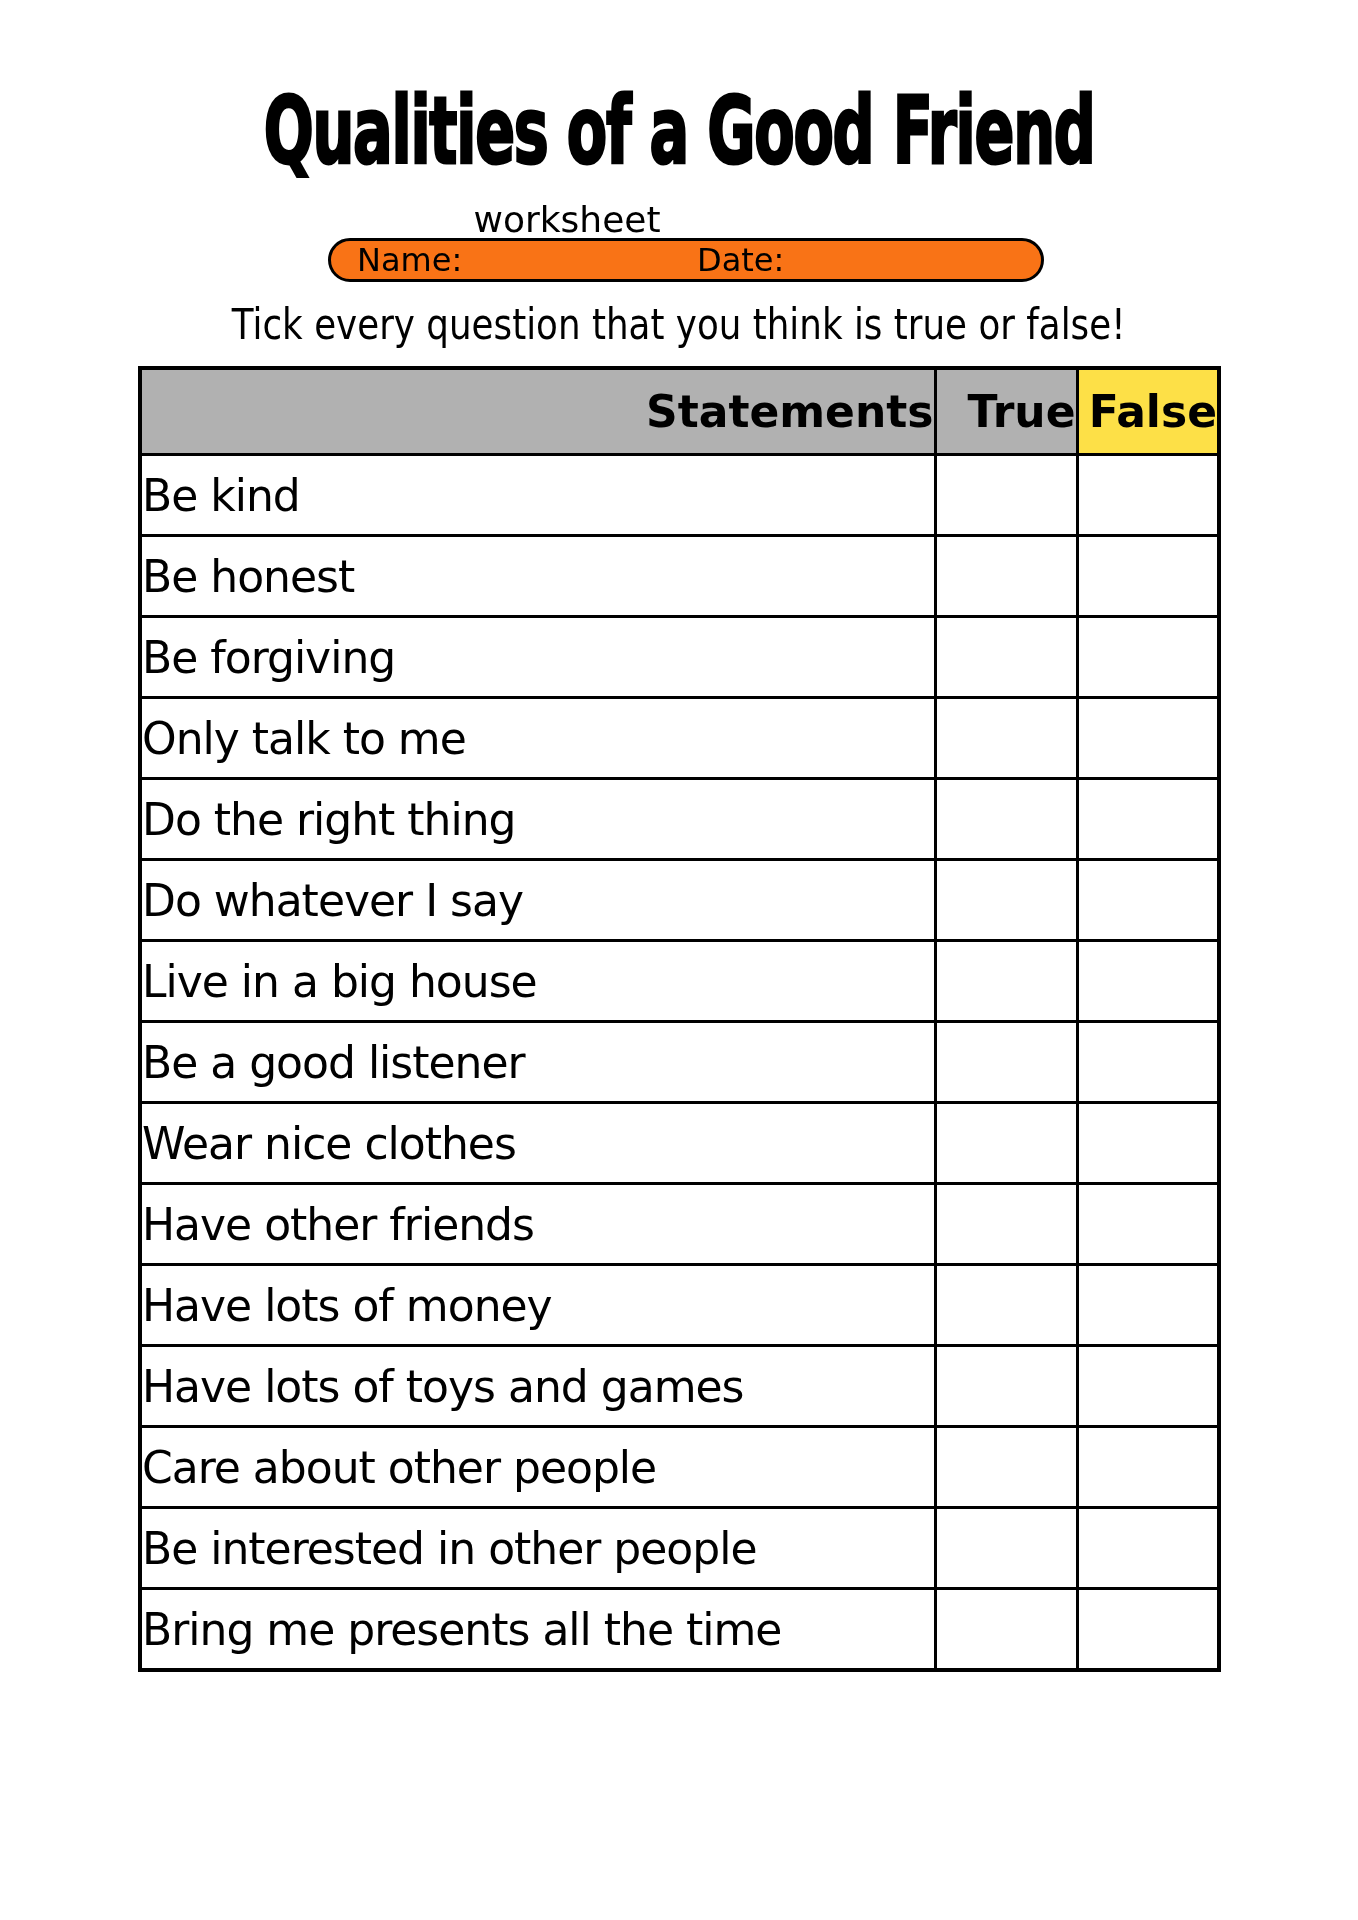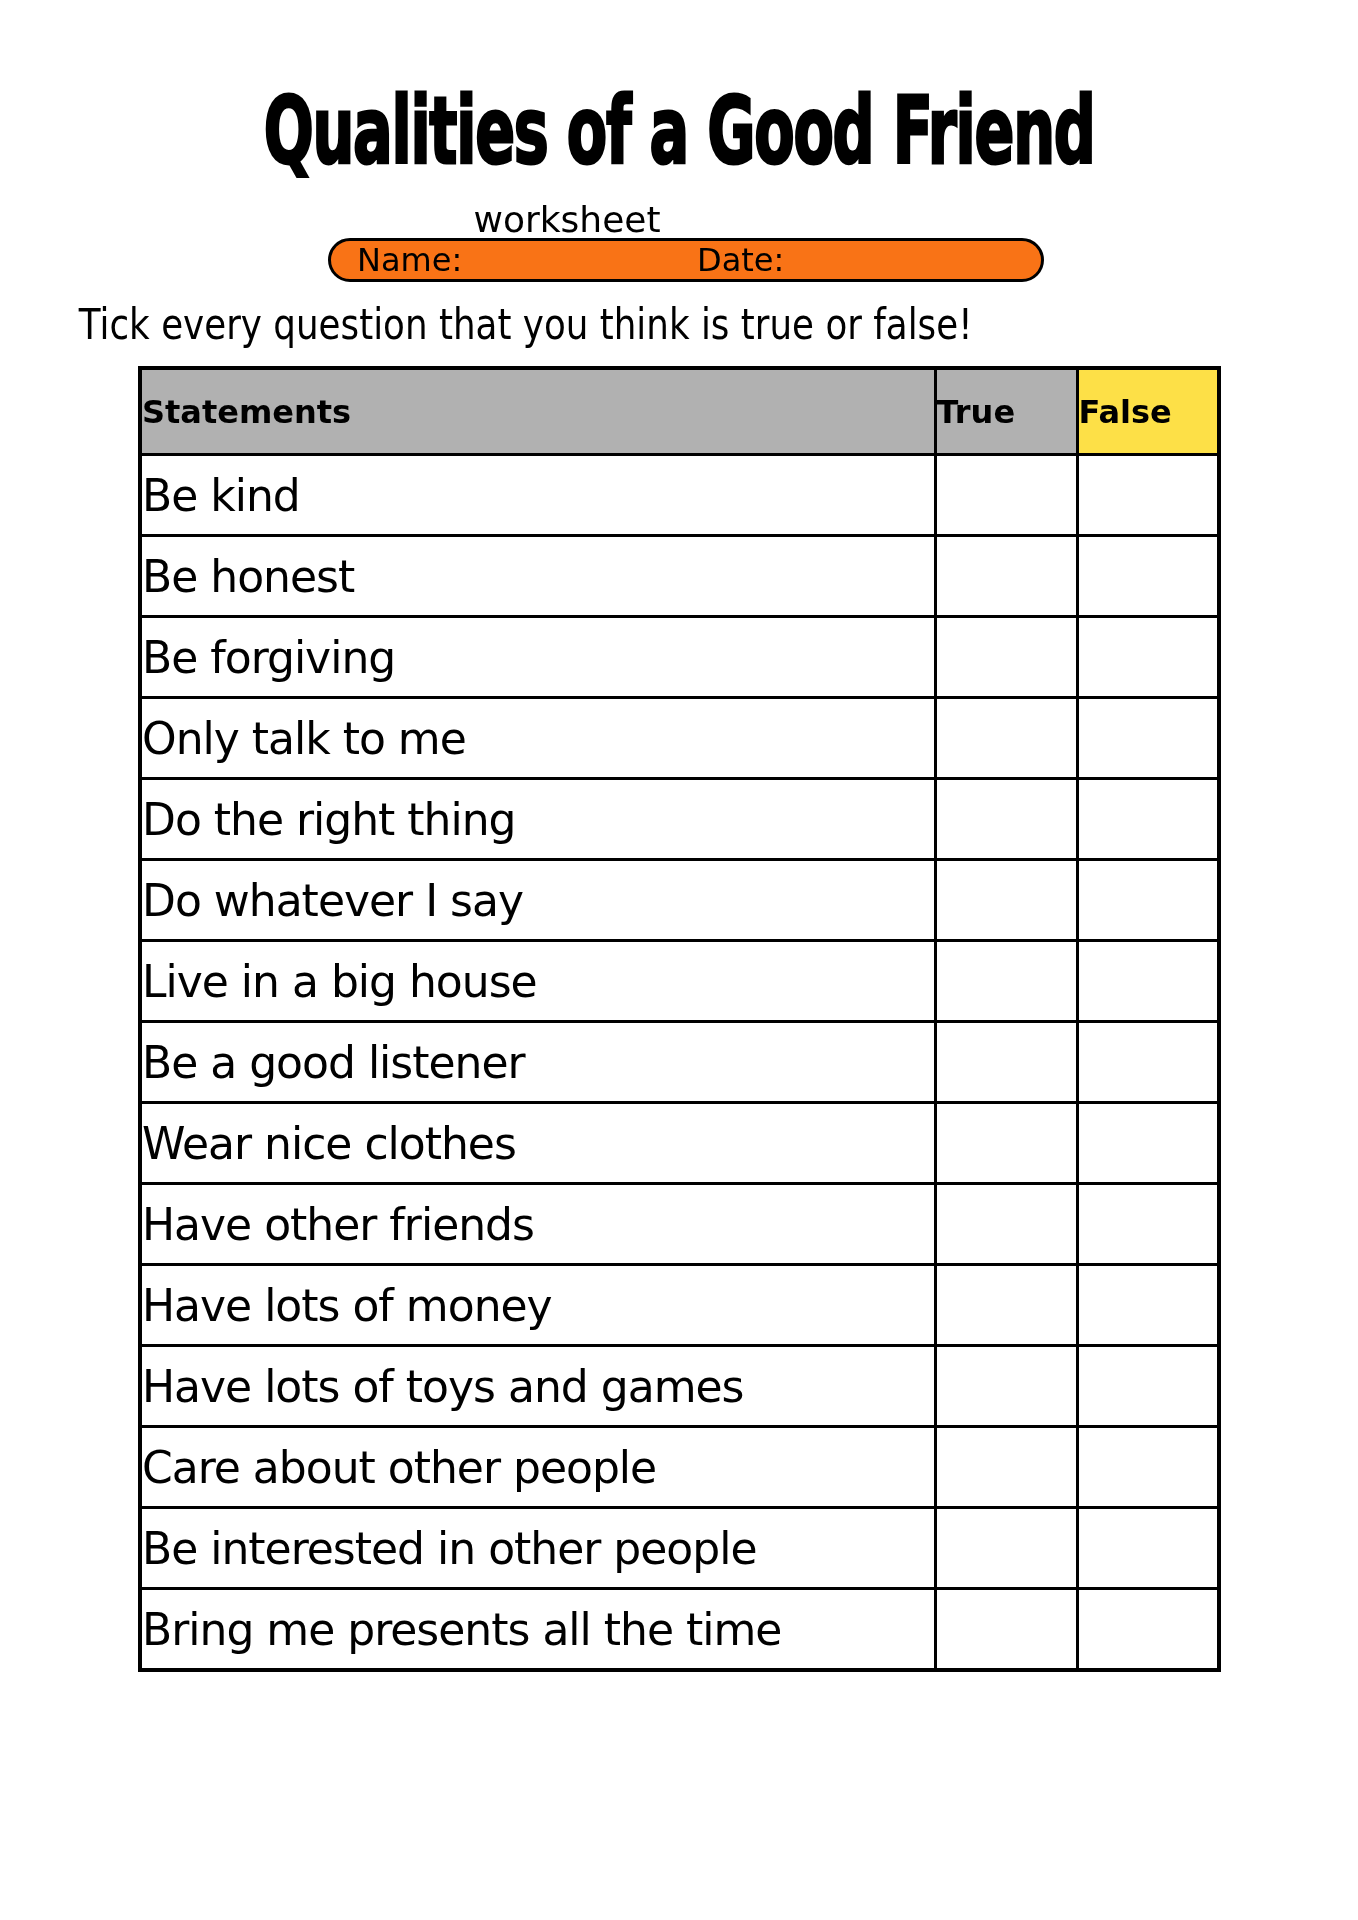--- a/index.html
+++ b/index.html
@@ -80,20 +80,21 @@
   }
   .nd-fill-name { left: 130px; width: 225px; }
   .nd-fill-date { left: 470px; width: 220px; }
 
   
   .instruction-wrap {
     position: absolute;
     top: 301px;
     left: 0;
     width: 1358px;
+    text-align: center;
     white-space: nowrap;
   }
   .instruction-text {
     display: inline-block;
     font-size: 42px;
     line-height: 1.15;
     font-weight: 500;
     transform: scaleX(0.85);
     transform-origin: center;
   }
@@ -108,23 +109,23 @@
     table-layout: fixed;
   }
   table.quiz, table.quiz th, table.quiz td {
     border: 3px solid #000;
   }
   table.quiz {
     border-width: 4px;
   }
   table.quiz th {
     height: 83px;
-    font-size: 32px;
+    font-size: 44px;
     font-weight: 700;
-    text-align: left;
+    text-align: right;
     vertical-align: middle;
     padding: 0;
   }
   table.quiz td {
     height: 78px;
     font-size: 44px;
     font-weight: 500;
     vertical-align: middle;
     padding: 0;
   }

